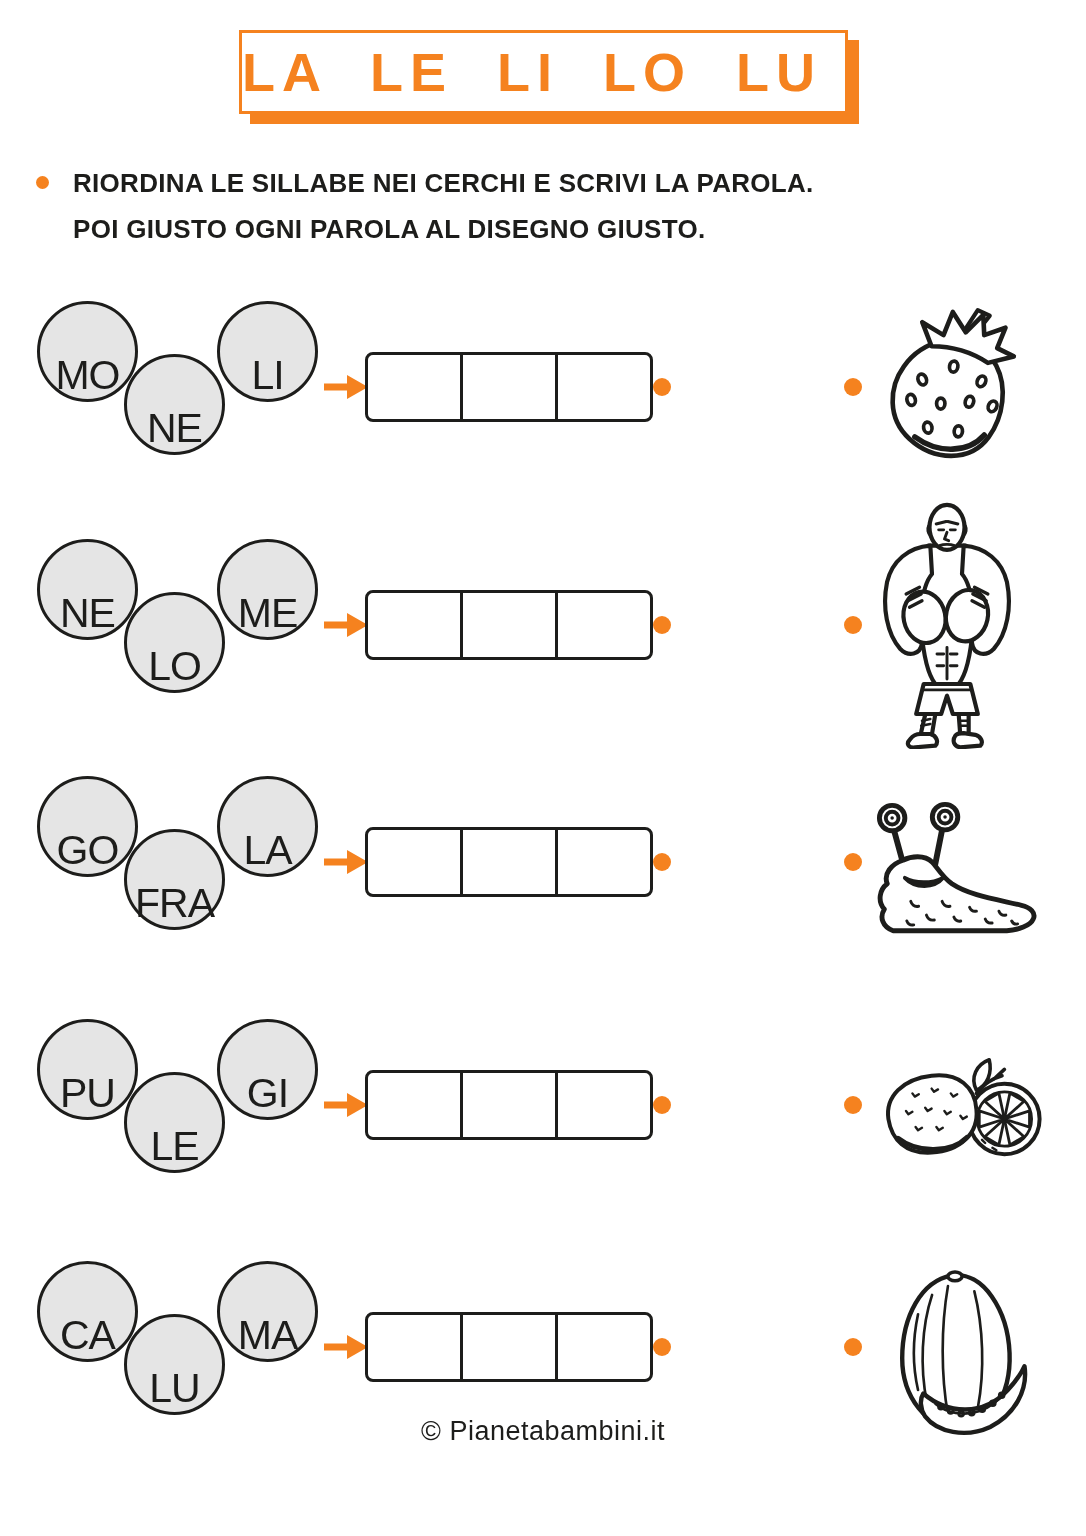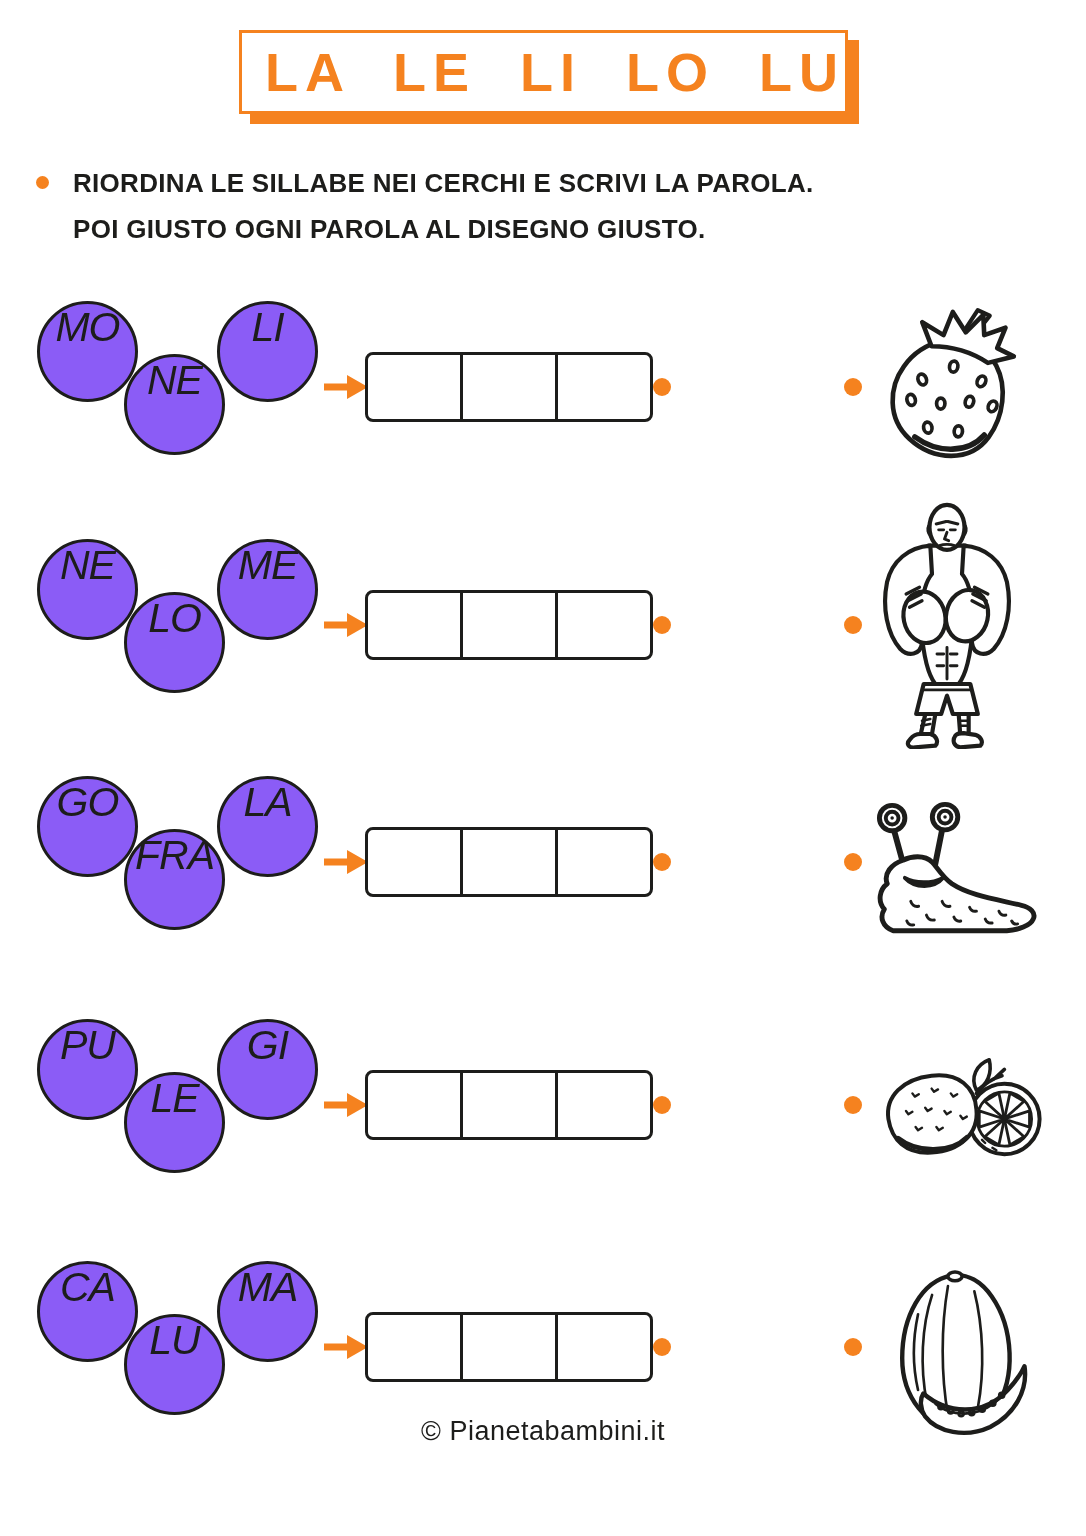--- a/index.html
+++ b/index.html
@@ -9,37 +9,37 @@
   html,body{margin:0;padding:0;background:#fff;}
   .page{
     position:relative;width:1086px;height:1536px;background:#fff;overflow:hidden;
     font-family:"Liberation Sans", sans-serif;color:var(--ink);
   }
   
   .title-box{
     position:absolute;left:239px;top:30px;width:609px;height:84px;
     box-sizing:border-box;background:#fff;border:3px solid var(--accent);
     box-shadow:11px 10px 0 0 var(--accent);
-    display:flex;align-items:center;justify-content:flex-end;
+    display:flex;align-items:center;justify-content:flex-start;
   }
   .title-text{
     color:var(--accent);font-size:54px;font-weight:bold;
     letter-spacing:7px;word-spacing:22px;white-space:nowrap;
   }
   
   .instructions{position:absolute;left:36px;top:160px;display:flex;gap:24px;}
   .bullet{flex:0 0 13px;width:13px;height:13px;border-radius:50%;background:var(--accent);margin-top:16px;}
   .inst-text{font-size:26px;font-weight:bold;line-height:46px;letter-spacing:0.3px;color:var(--ink);}
   
   .row{position:absolute;left:0;width:1086px;height:160px;}
   .row1{top:307px}.row2{top:545px}.row3{top:782px}.row4{top:1025px}.row5{top:1267px}
   .circle{
     position:absolute;box-sizing:border-box;width:101px;height:101px;border-radius:50%;
-    border:3.5px solid var(--ink);background:#8b5cf6;
-    display:flex;align-items:flex-start;justify-content:center;font-style:italic;
+    border:3.5px solid var(--ink);background:#e5e5e5;
+    display:flex;align-items:flex-end;justify-content:center;
   }
   .circle span{font-size:41px;font-weight:500;letter-spacing:-1px;color:var(--ink);}
   .c1{left:37px;top:-6px}.c2{left:124px;top:47px}.c3{left:217px;top:-6px}
   .arrow{position:absolute;left:324px;top:66px;width:44px;height:28px;}
   .accent-fill{fill:var(--accent);}
   .answer-boxes{
     position:absolute;left:365px;top:45px;width:288px;height:70px;box-sizing:border-box;
     border:3px solid var(--ink);border-radius:8px;background:#fff;display:flex;
   }
   .cell{flex:1;}

